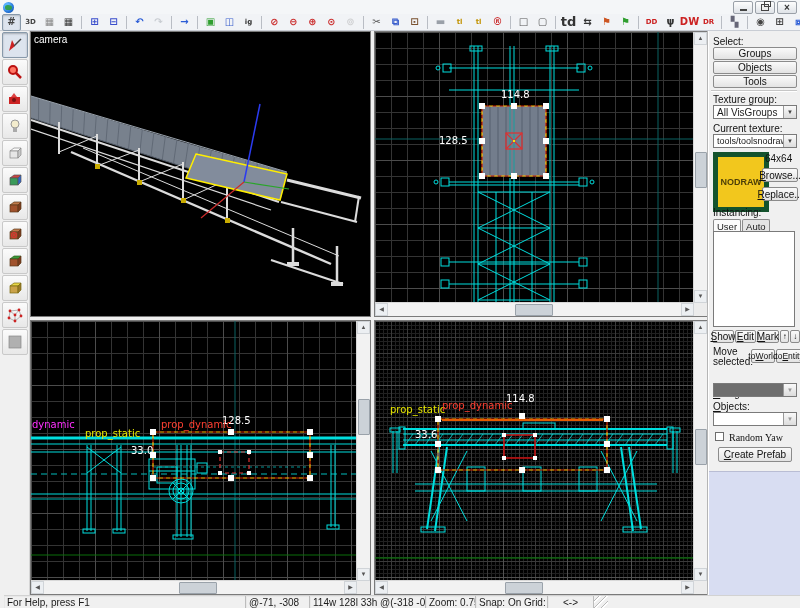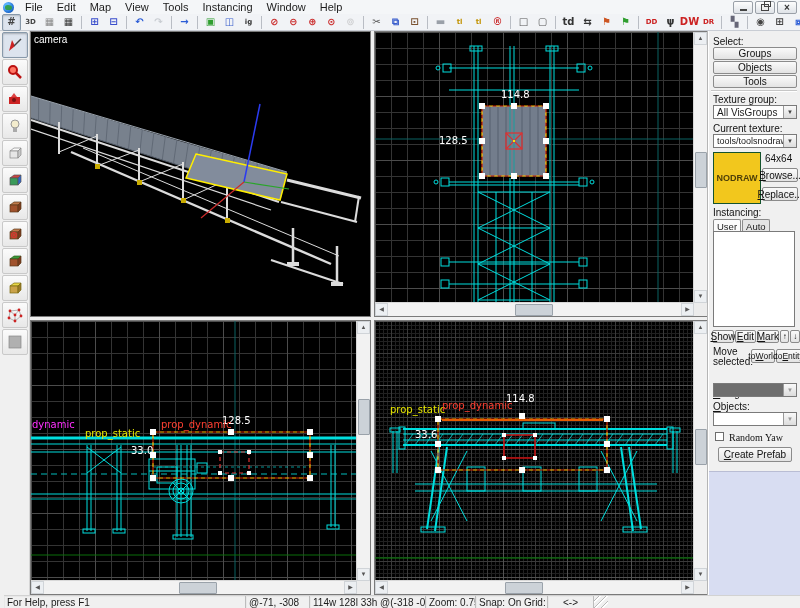--- a/index.html
+++ b/index.html
@@ -53,50 +53,40 @@
   .sbthumb{position:absolute;background:#ccd2d8;border:1px solid #9aa2aa;border-radius:1px;}
   .sbcorner{position:absolute;right:0;bottom:0;width:13px;height:13px;background:#ececec;}
   
   #rightpanel{position:absolute;left:708px;top:31px;width:92px;height:564px;background:#f0f0f0;border-left:1px solid #fff;box-shadow:-1px 0 0 #b5b5b5;font-size:10px;}
   .plabel{position:absolute;left:4px;color:#111;}
   .btn{position:absolute;font-size:10px;color:#111;background:linear-gradient(#fafafa,#e3e3e3);border:1px solid #8b8b8b;border-radius:2px;display:flex;align-items:center;justify-content:center;box-sizing:border-box;}
   .combo{position:absolute;height:14px;background:#fff;border:1px solid #7a7a7a;box-sizing:border-box;display:flex;align-items:center;}
   .combo .val{flex:1;padding-left:3px;font-size:10px;white-space:nowrap;overflow:hidden;}
   .combo .drop{width:12px;height:100%;background:linear-gradient(#fafafa,#dcdcdc);border-left:1px solid #9a9a9a;color:#444;font-size:6px;line-height:12px;text-align:center;flex:none;}
   .hrule{position:absolute;left:2px;width:86px;height:0;border-top:1px solid #c6c6c6;border-bottom:1px solid #fff;}
-  #texpreview{position:absolute;left:4px;background:#f2c71d;border:1px solid #14532d;display:flex;align-items:center;justify-content:center;}
+  #texpreview{position:absolute;left:4px;background:#f2c71d;border:5px solid #14532d;display:flex;align-items:center;justify-content:center;}
   #texpreview span{font-weight:bold;font-size:9px;color:#4d3f08;letter-spacing:0;}
   .tab{height:12px;padding:0 3px;font-size:9.5px;border:1px solid #8b8b8b;border-bottom:none;border-radius:2px 2px 0 0;background:#e4e4e4;display:inline-flex;align-items:center;margin-right:1px;}
   .tab.active{background:#fbfbfb;position:relative;top:0;}
   #vglist{position:absolute;left:4px;width:82px;background:#fff;border:1px solid #7a7a7a;box-sizing:border-box;}
   .checkbox{position:absolute;width:9px;height:9px;background:#fff;border:1px solid #6d6d6d;box-sizing:border-box;}
   #panel-extra{position:absolute;left:0;width:92px;background:#d8ddf2;border-top:1px solid #b9bdd4;}
   
   #statusbar{position:absolute;left:4px;top:595px;width:800px;height:13px;background:#f0f0f0;border-top:1px solid #d2d2d2;display:flex;font-size:10px;align-items:stretch;}
   .pane{border-right:1px solid #bcbcbc;box-shadow:inset 1px 1px 0 #e8e8e8;padding:0 3px;display:flex;align-items:center;white-space:nowrap;overflow:hidden;box-sizing:border-box;flex:none;}
   #grip{width:14px;flex:none;background:repeating-linear-gradient(135deg,transparent 0 3px,#b9b9b9 3px 4px,#fff 4px 5px);}
   svg text{font-family:"DejaVu Sans",sans-serif;font-size:10px;}
 </style>
 </head>
 <body>
 
 <div id="app">
 
   <div id="menubar">
     <div id="globe"></div>
-    <div id="menuitems" style="display:flex;">
-        <span class="menuitem">File</span>
-        <span class="menuitem">Edit</span>
-        <span class="menuitem">Map</span>
-        <span class="menuitem">View</span>
-        <span class="menuitem">Tools</span>
-        <span class="menuitem">Instancing</span>
-        <span class="menuitem">Window</span>
-        <span class="menuitem">Help</span>
-      </div>
     <div id="winbtns">
       <div class="winbtn">
           <span class="g-min"></span>
         </div>
       <div class="winbtn">
           <span class="g-res"></span>
         </div>
       <div class="winbtn">
           <span class="g-close">×</span>
         </div>
@@ -185,21 +175,21 @@
       </div>
       <div class="tsep"></div>
       <div class="tbtn">
         <span class="tglyph" style="color: rgb(85, 85, 85);">□</span>
       </div>
       <div class="tbtn">
         <span class="tglyph" style="color: rgb(85, 85, 85);">▢</span>
       </div>
       <div class="tsep"></div>
       <div class="tbtn">
-        <span class="tglyph" style="color: rgb(51, 51, 51); font-size: 10px;">td</span>
+        <span class="tglyph" style="color: rgb(51, 51, 51); font-size: 13px;">td</span>
       </div>
       <div class="tbtn">
         <span class="tglyph" style="color: rgb(51, 51, 51);">⇆</span>
       </div>
       <div class="tbtn">
         <span class="tglyph" style="color: rgb(204, 85, 34);">⚑</span>
       </div>
       <div class="tbtn">
         <span class="tglyph" style="color: rgb(47, 158, 47);">⚑</span>
       </div>

